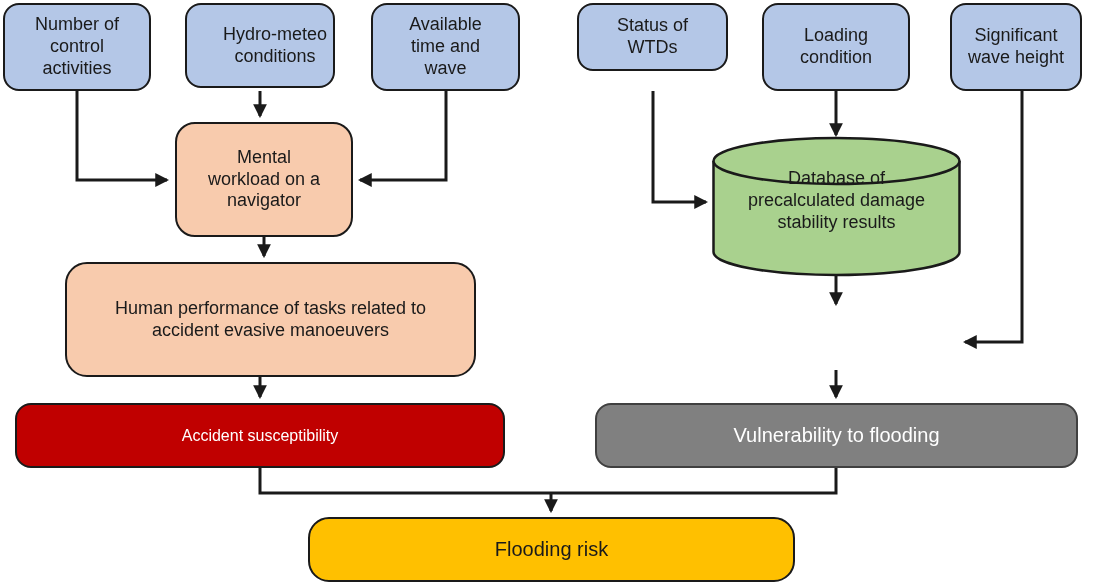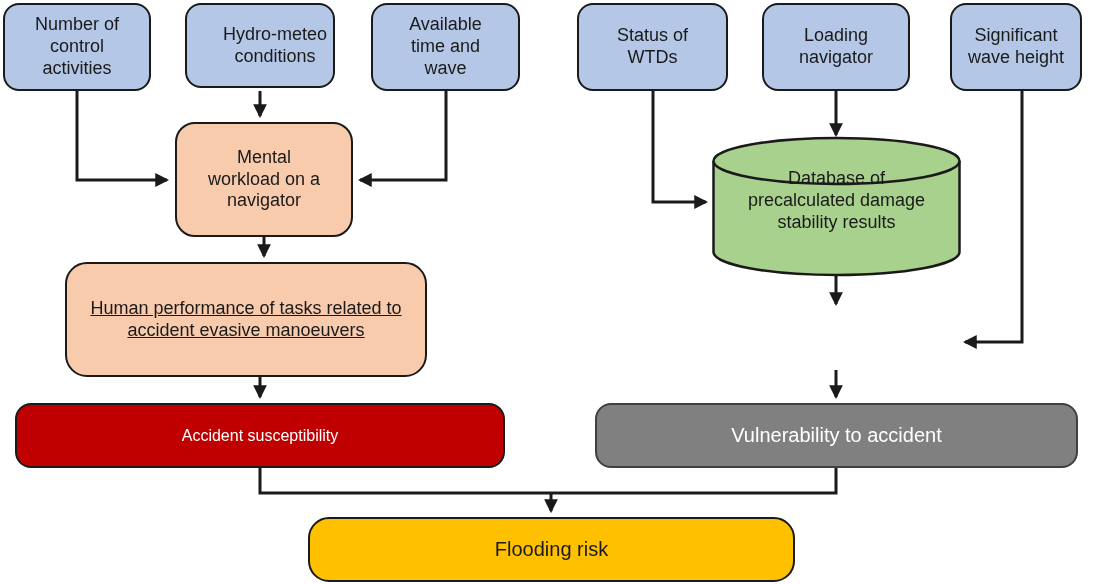--- a/index.html
+++ b/index.html
@@ -77,52 +77,52 @@
   <div class="node blue" style="left:185px;top:3px;width:150px;height:85px;justify-content:flex-end;">
     <span>Hydro-meteo
 conditions</span>
   </div>
   <div class="node blue" style="left:371px;top:3px;width:149px;height:88px;">
     <span>Available
 time and
 wave</span>
   </div>
 
-  <div class="node blue" style="left:577px;top:3px;width:151px;height:88px;">
+  <div class="node blue" style="left:577px;top:3px;width:151px;height:68px;">
     <span>Status of
 WTDs</span>
   </div>
   <div class="node blue" style="left:762px;top:3px;width:148px;height:88px;">
     <span>Loading
-navigator</span>
+condition</span>
   </div>
   <div class="node blue" style="left:950px;top:3px;width:132px;height:88px;">
     <span>Significant
 wave height</span>
   </div>
 
   <div class="node peach" style="left:175px;top:122px;width:178px;height:115px;border-radius:20px;">
     <span>Mental
 workload on a
 navigator</span>
   </div>
-  <div class="node peach-lg" style="left:65px;top:262px;width:362px;height:115px;text-decoration:underline;">
+  <div class="node peach-lg" style="left:65px;top:262px;width:411px;height:115px;">
     <span>Human performance of tasks related to
 accident evasive manoeuvers</span>
   </div>
 
   <div class="cyl-label" style="left:713px;top:168px;width:247px;height:95px;">
     <span>Database of
 precalculated damage
 stability results</span>
   </div>
 
   <div class="node red" style="left:15px;top:403px;width:490px;height:65px;">
     <span>Accident susceptibility</span>
   </div>
   <div class="node gray" style="left:595px;top:403px;width:483px;height:65px;">
-    <span>Vulnerability to accident</span>
+    <span>Vulnerability to flooding</span>
   </div>
   <div class="node yellow" style="left:308px;top:517px;width:487px;height:65px;">
     <span>Flooding risk</span>
   </div>
 
 </div>
 
 </body></html>

